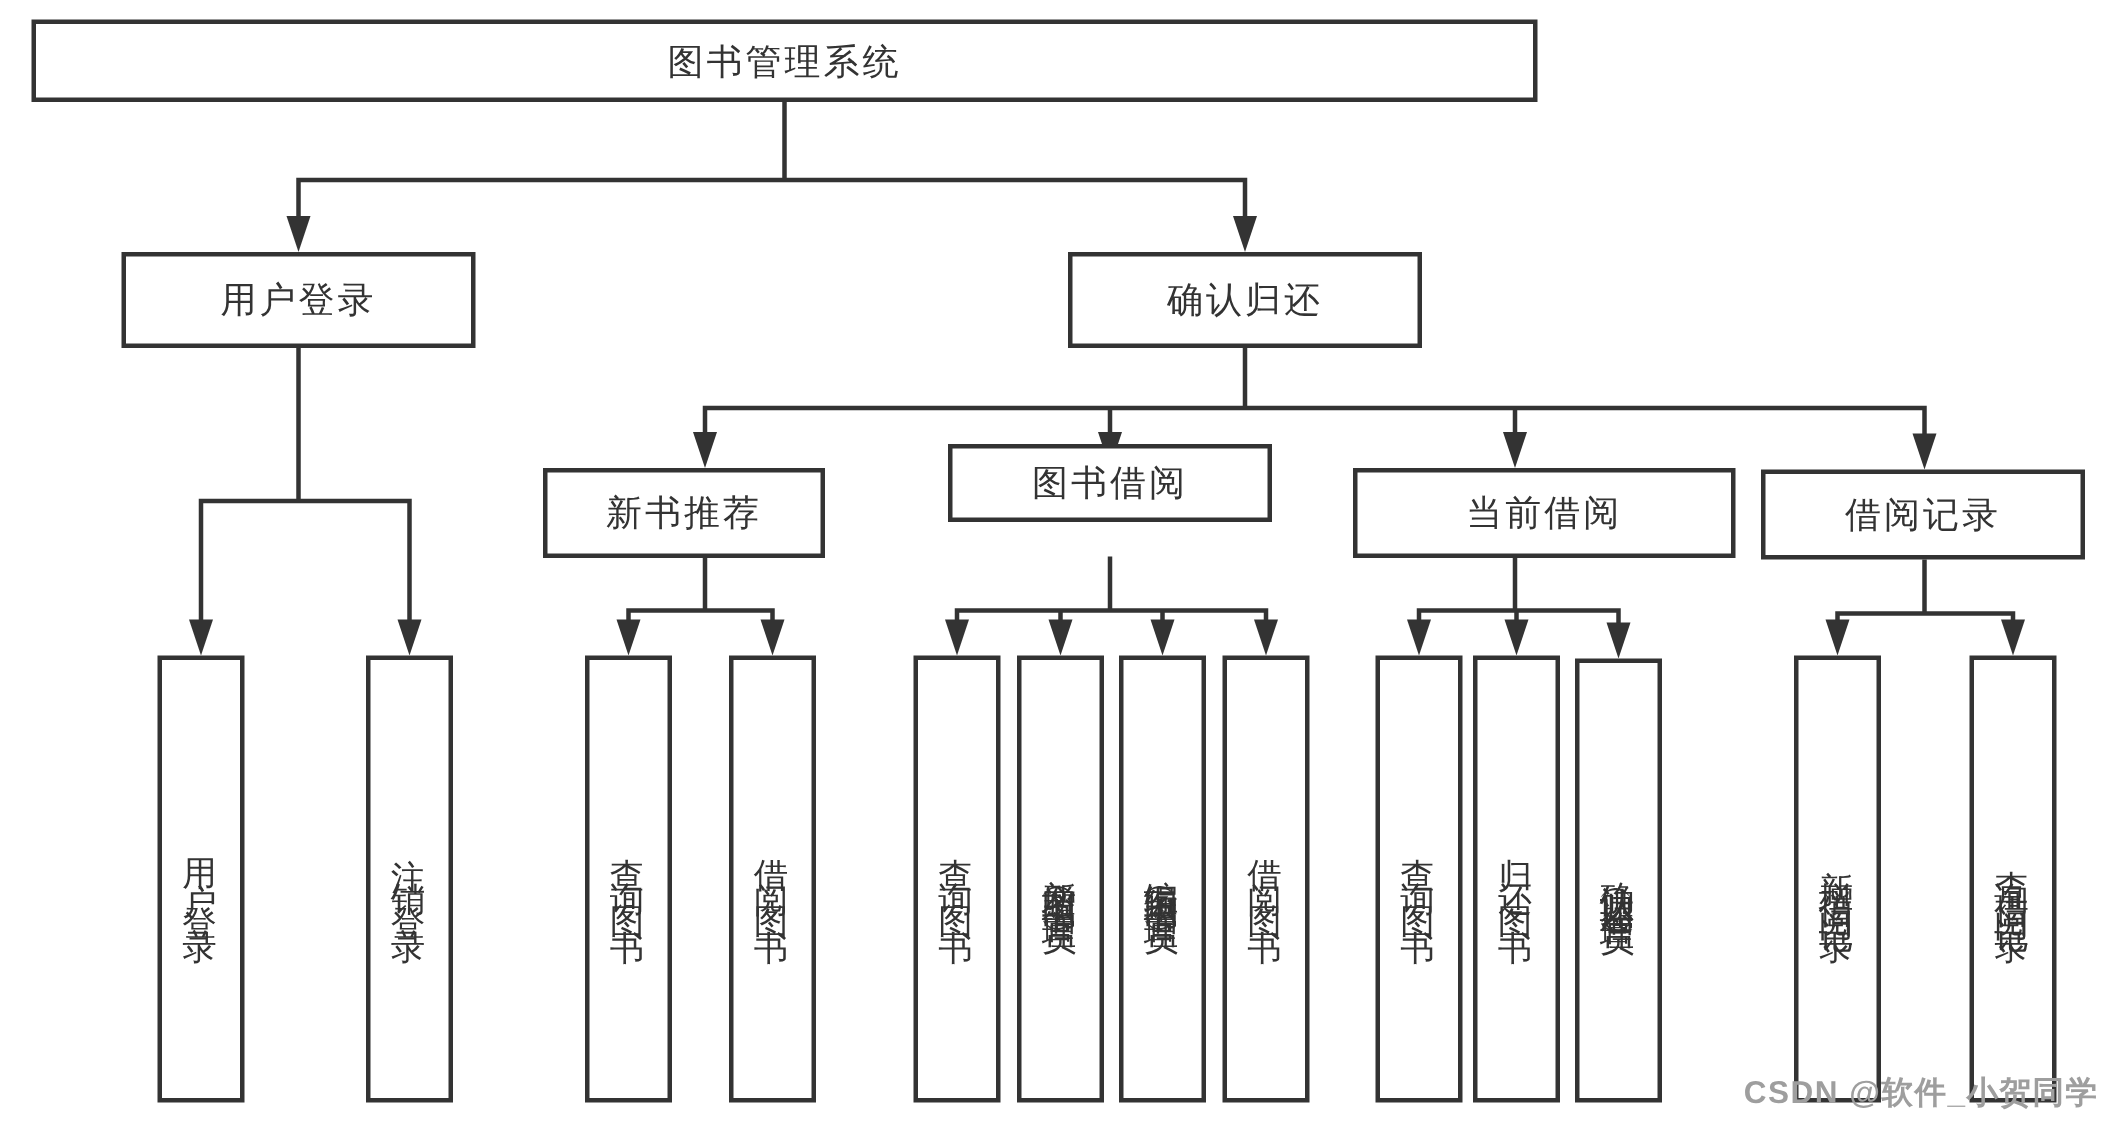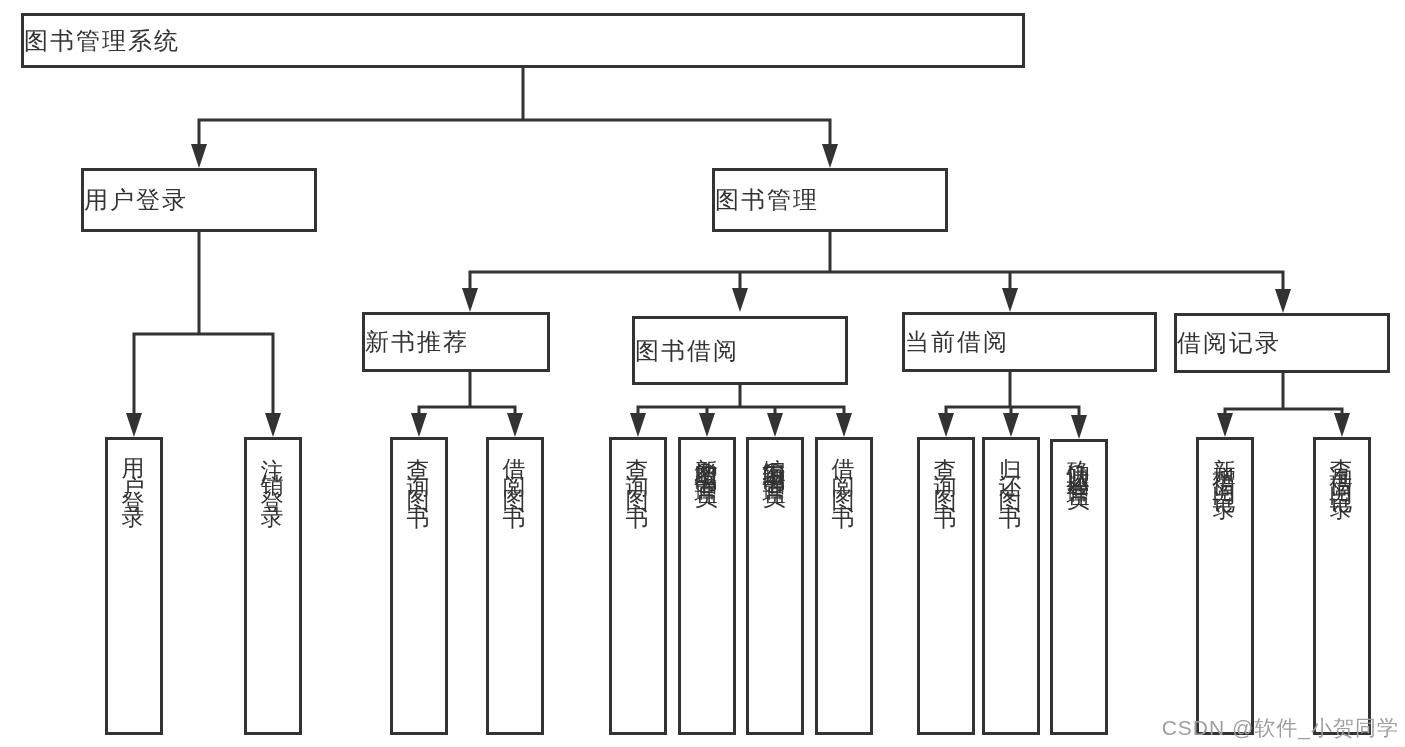--- a/index.html
+++ b/index.html
@@ -6,34 +6,34 @@
   .canvas{
     position:relative;width:1405px;height:747px;background:#ffffff;overflow:hidden;
     font-family:"Liberation Sans","DejaVu Sans",sans-serif;color:#333333;
   }
   .edges{position:absolute;left:0;top:0;z-index:1;}
   .edges path{stroke:#333333;stroke-width:3;fill:none;}
   .edges polygon{fill:#333333;stroke:none;}
   .node{
     position:absolute;z-index:2;box-sizing:border-box;
     background:#ffffff;border:3px solid #333333;
-    display:flex;align-items:center;justify-content:flex-start;
+    display:flex;align-items:center;justify-content:center;
     font-size:24px;letter-spacing:2px;color:#333333;
   }
   .leaf{
     top:437px;width:58px;height:298px;
     writing-mode:vertical-rl;text-orientation:mixed;
     font-size:23px;
   }
   .sp4{letter-spacing:16px;}
   .sp6{letter-spacing:8px;}
   .sp9{letter-spacing:4px;}
   .watermark{
     position:absolute;z-index:5;right:6px;top:714px;
-    font-size:21px;color:#9e9e9e;letter-spacing:1px;
+    font-size:21px;color:#9e9e9e;letter-spacing:1px;font-weight:bold;
   }
 </style>
 </head>
 <body>
 
 <div class="canvas">
 
   <svg class="edges" width="1405" height="747">
 
     <path d="M523 67 V120 M197.5 120 H831.5 M199 119 V147 M830 119 V147"></path>
@@ -71,27 +71,27 @@
   </svg>
 
   <div class="node" style="left:21px;top:13px;width:1004px;height:55px">
     <span>图书管理系统</span>
   </div>
 
   <div class="node" style="left:81px;top:168px;width:236px;height:64px">
     <span>用户登录</span>
   </div>
   <div class="node" style="left:712px;top:168px;width:236px;height:64px">
-    <span>图书管理</span>
+    <span>确认归还</span>
   </div>
 
   <div class="node" style="left:362px;top:312px;width:188px;height:60px">
     <span>新书推荐</span>
   </div>
-  <div class="node" style="left:632px;top:316px;width:216px;height:69px">
+  <div class="node" style="left:632px;top:296px;width:216px;height:52px">
     <span>图书借阅</span>
   </div>
   <div class="node" style="left:902px;top:312px;width:255px;height:60px">
     <span>当前借阅</span>
   </div>
   <div class="node" style="left:1174px;top:313px;width:216px;height:60px">
     <span>借阅记录</span>
   </div>
 
   <div class="node leaf sp4" style="left:105px">

